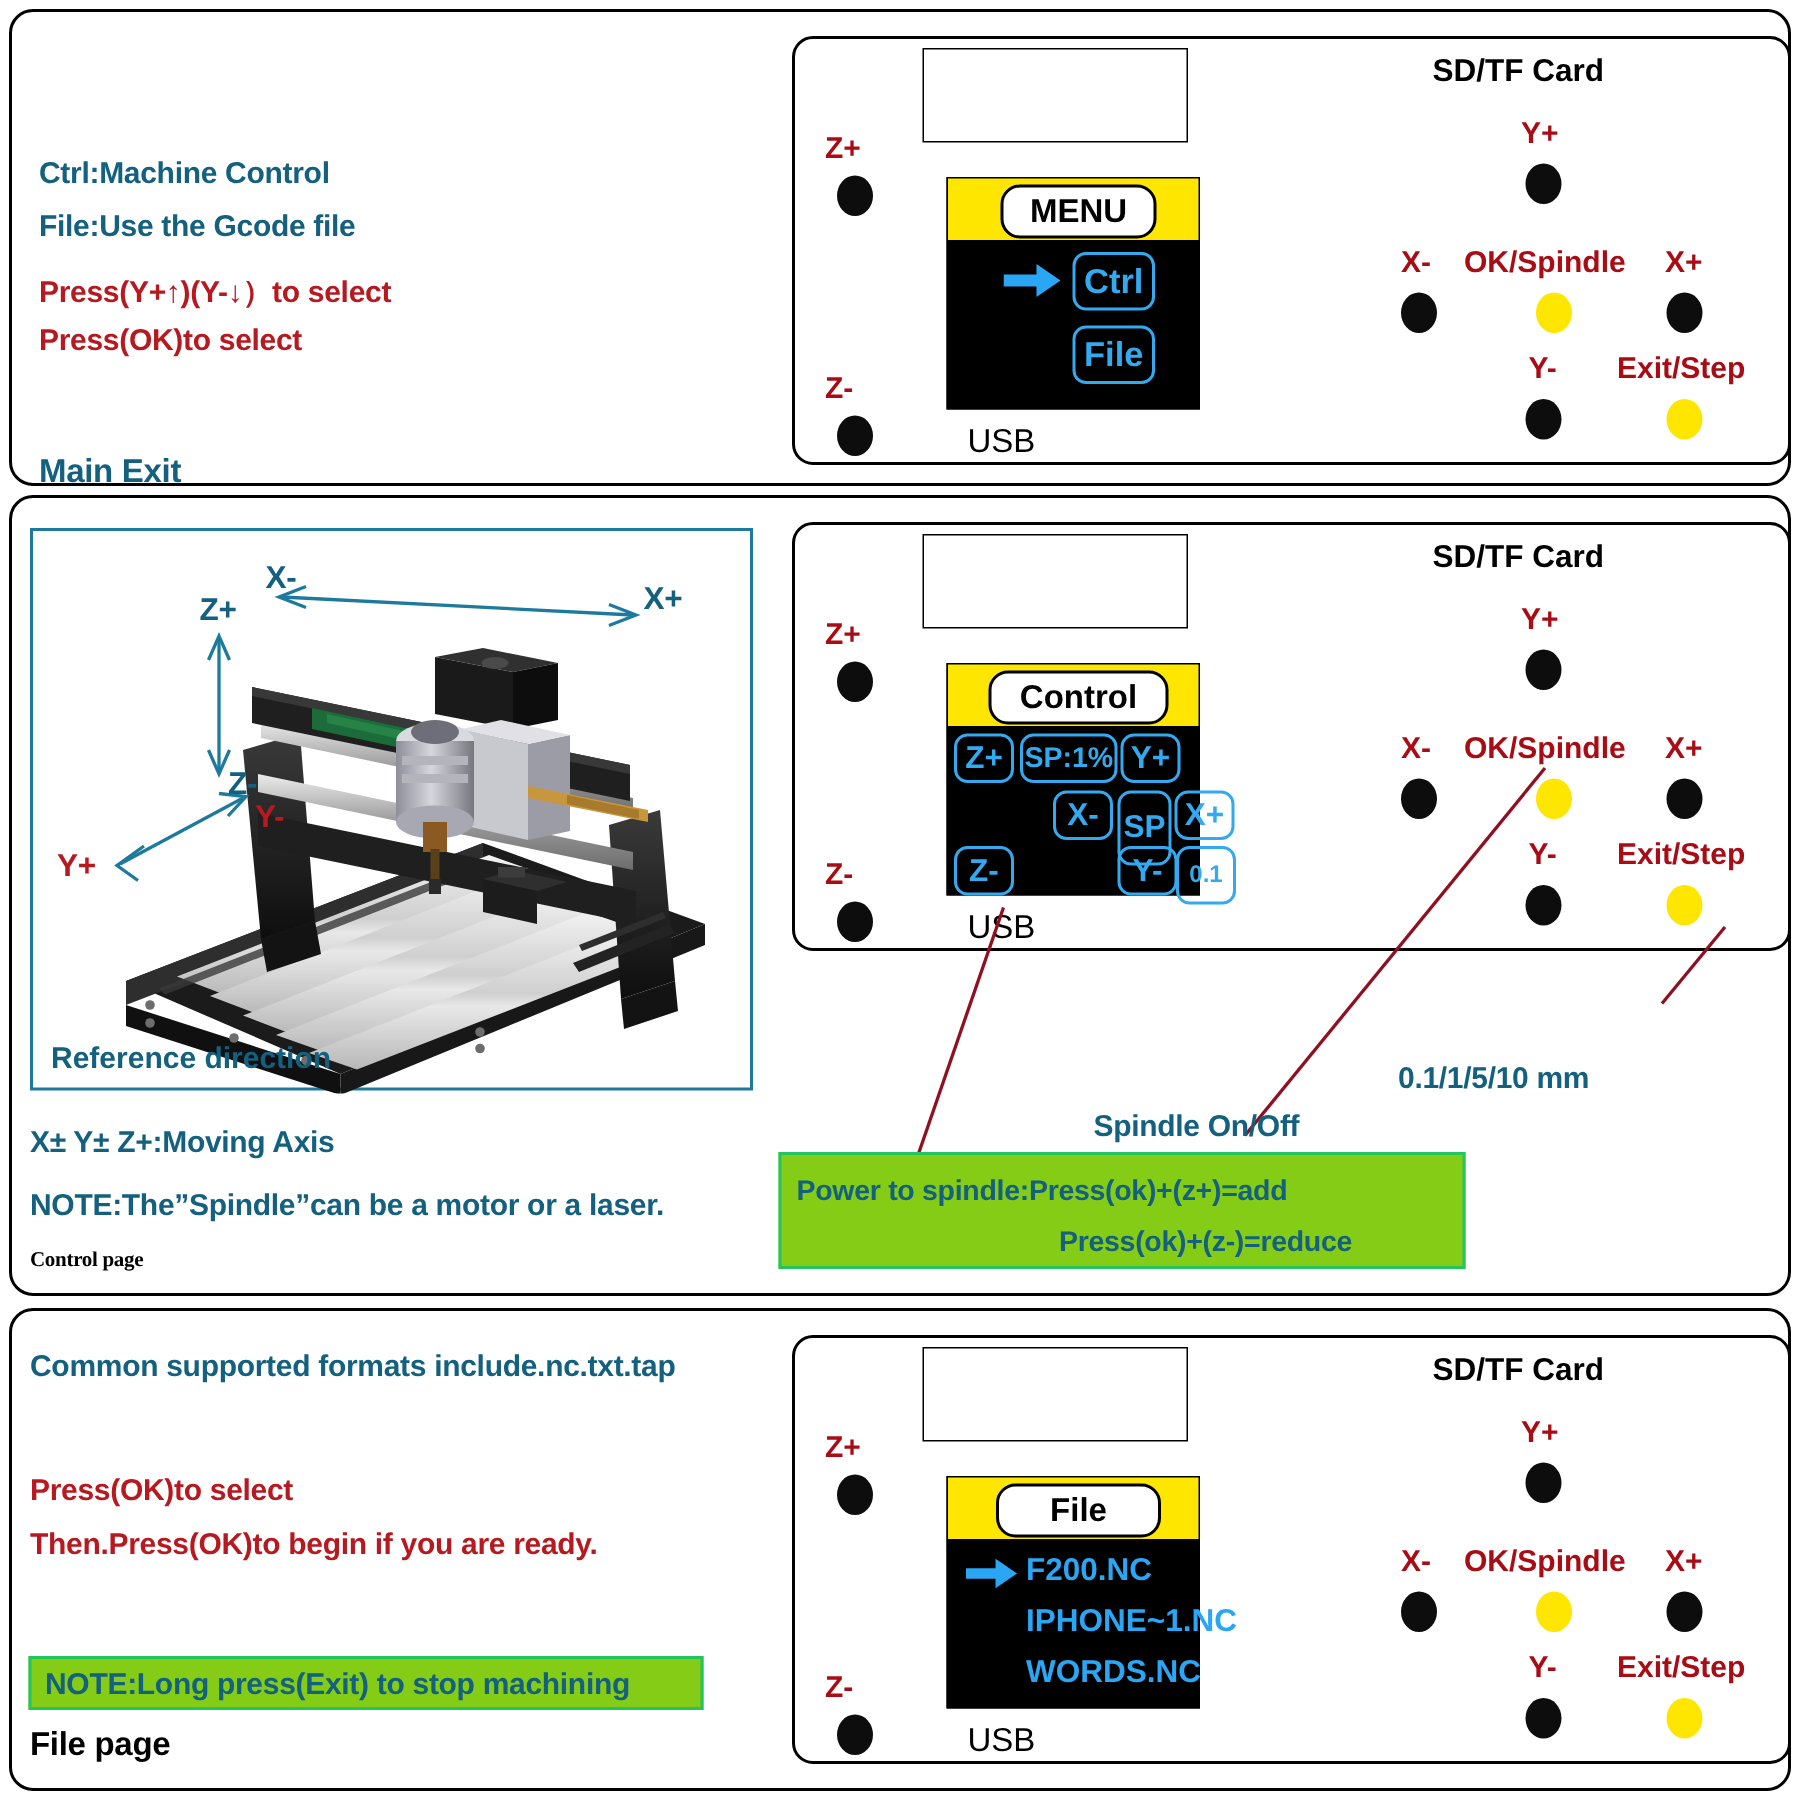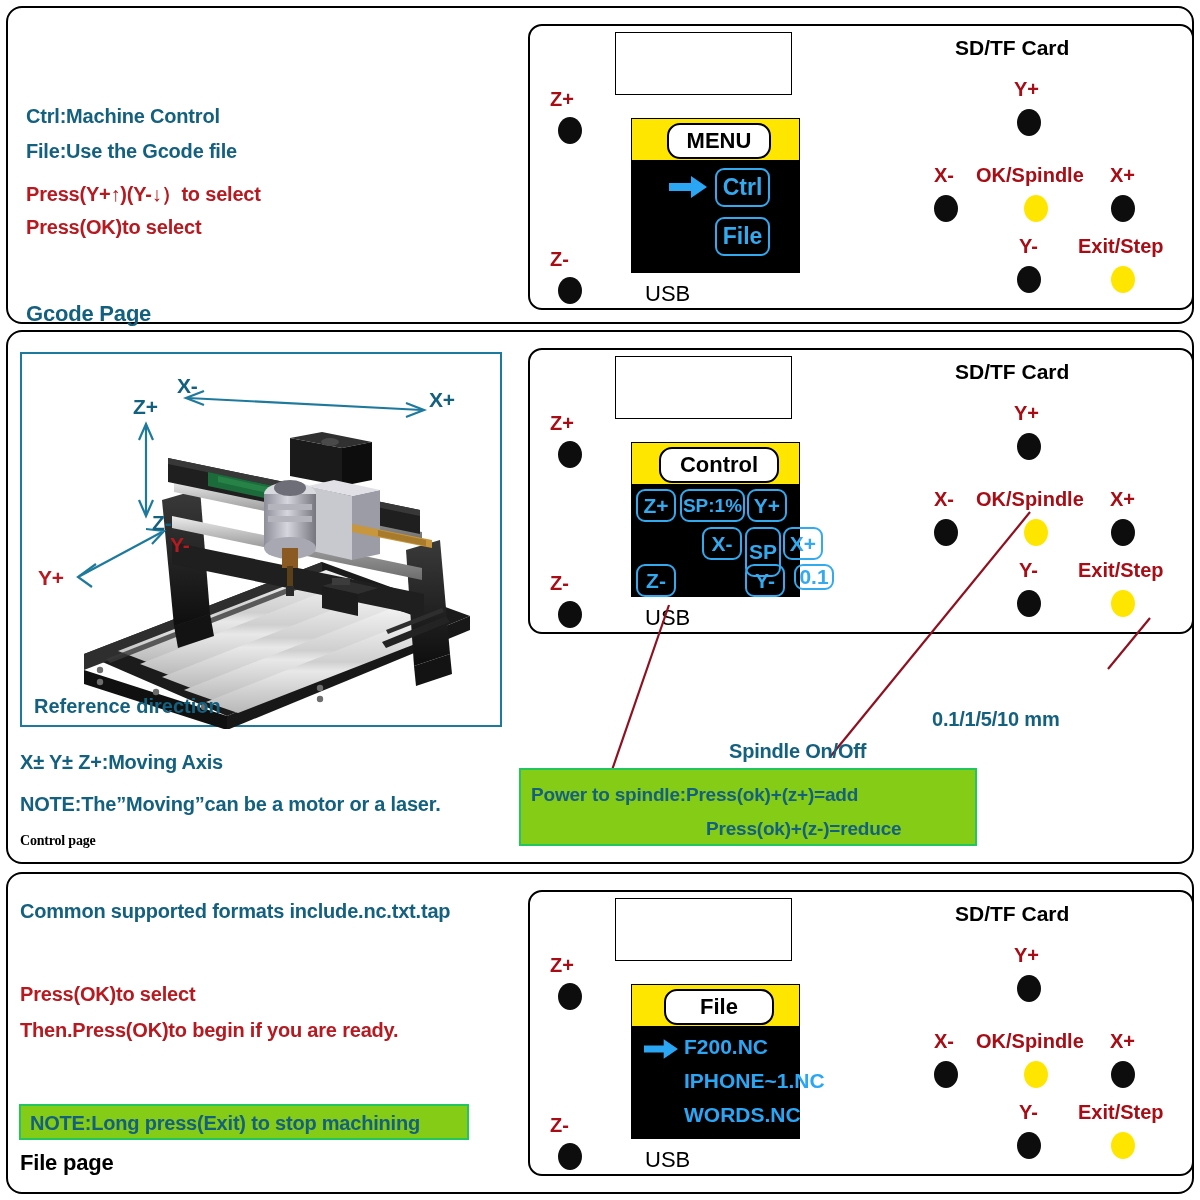--- a/index.html
+++ b/index.html
@@ -56,21 +56,21 @@
 <body>
 
 <div class="stage">
 
   <div class="section" id="sec-main"></div>
 
   <div class="txt teal" style="left:26px;top:105px;font-size:20px;">Ctrl:Machine Control</div>
   <div class="txt teal" style="left:26px;top:140px;font-size:20px;">File:Use the Gcode file</div>
   <div class="txt red" style="left:26px;top:181px;font-size:20px;">Press(Y+↑)(Y-↓）to select</div>
   <div class="txt red" style="left:26px;top:216px;font-size:20px;">Press(OK)to select</div>
-  <div class="txt teal" style="left:26px;top:301px;font-size:22px;">Gcode Page</div>
+  <div class="txt teal" style="left:26px;top:301px;font-size:22px;">Main Exit</div>
 
   <div class="board" style="left:528px;top:24px;width:666px;height:286px;">
     <div class="usbport" style="left:85px;top:6px;width:177px;height:63px;"></div>
     <div class="sdlabel" style="left:425px;top:10px;font-size:21px;">SD/TF Card</div>
 
     <div class="btnlab" style="left:20px;top:62px;font-size:20px;">Z+</div>
     <div class="btn dark" style="left:28px;top:91px;"></div>
     <div class="btnlab" style="left:20px;top:222px;font-size:20px;">Z-</div>
     <div class="btn dark" style="left:28px;top:251px;"></div>
 
@@ -221,21 +221,21 @@
     <div class="txt teal" style="left:407px;top:34px;font-size:21px;">X+</div>
     <div class="txt teal" style="left:111px;top:41px;font-size:21px;">Z+</div>
     <div class="txt teal" style="left:130px;top:157px;font-size:21px;">Z-</div>
     <div class="txt red" style="left:148px;top:179px;font-size:21px;">Y-</div>
     <div class="txt red" style="left:16px;top:212px;font-size:21px;">Y+</div>
 
     <div class="refcap" style="left:12px;top:341px;font-size:20px;">Reference direction</div>
   </div>
 
   <div class="txt teal" style="left:20px;top:751px;font-size:20px;">X± Y± Z+:Moving Axis</div>
-  <div class="txt teal" style="left:20px;top:793px;font-size:20px;">NOTE:The”Moving”can be a motor or a laser.</div>
+  <div class="txt teal" style="left:20px;top:793px;font-size:20px;">NOTE:The”Spindle”can be a motor or a laser.</div>
   <div class="txt black" style="left:20px;top:833px;font-size:14px;font-family:Liberation Serif, serif;">Control page</div>
 
   <div class="board" style="left:528px;top:348px;width:666px;height:286px;">
     <div class="usbport" style="left:85px;top:6px;width:177px;height:63px;"></div>
     <div class="sdlabel" style="left:425px;top:10px;font-size:21px;">SD/TF Card</div>
 
     <div class="btnlab" style="left:20px;top:62px;font-size:20px;">Z+</div>
     <div class="btn dark" style="left:28px;top:91px;"></div>
     <div class="btnlab" style="left:20px;top:222px;font-size:20px;">Z-</div>
     <div class="btn dark" style="left:28px;top:251px;"></div>
@@ -267,21 +267,21 @@
       <div class="chip" style="left:4px;top:46px;width:40px;height:33px;font-size:21px;">Z+</div>
       <div class="chip" style="left:48px;top:46px;width:65px;height:33px;font-size:19px;">SP:1%</div>
       <div class="chip" style="left:115px;top:46px;width:40px;height:33px;font-size:21px;">Y+</div>
 
       <div class="chip" style="left:70px;top:84px;width:40px;height:33px;font-size:21px;">X-</div>
       <div class="chip" style="left:113px;top:84px;width:36px;height:50px;font-size:21px;">SP</div>
       <div class="chip" style="left:151px;top:84px;width:40px;height:33px;font-size:21px;">X+</div>
 
       <div class="chip" style="left:4px;top:121px;width:40px;height:33px;font-size:21px;">Z-</div>
       <div class="chip" style="left:113px;top:121px;width:40px;height:33px;font-size:21px;">Y-</div>
-      <div class="chip" style="left:162px;top:121px;width:40px;height:26px;font-size:21px;">0.1</div>
+      <div class="chip" style="left:152px;top:121px;width:40px;height:39px;font-size:16px;">0.1</div>
     </div>
   </div>
 
   <svg class="ovl">
     <g stroke="#8f1020" stroke-width="2.2" fill="none">
       <line x1="669" y1="605" x2="611" y2="773"></line>
       <line x1="1030" y1="512" x2="830" y2="757"></line>
       <line x1="1150" y1="618" x2="1108" y2="669"></line>
     </g>
   </svg>

